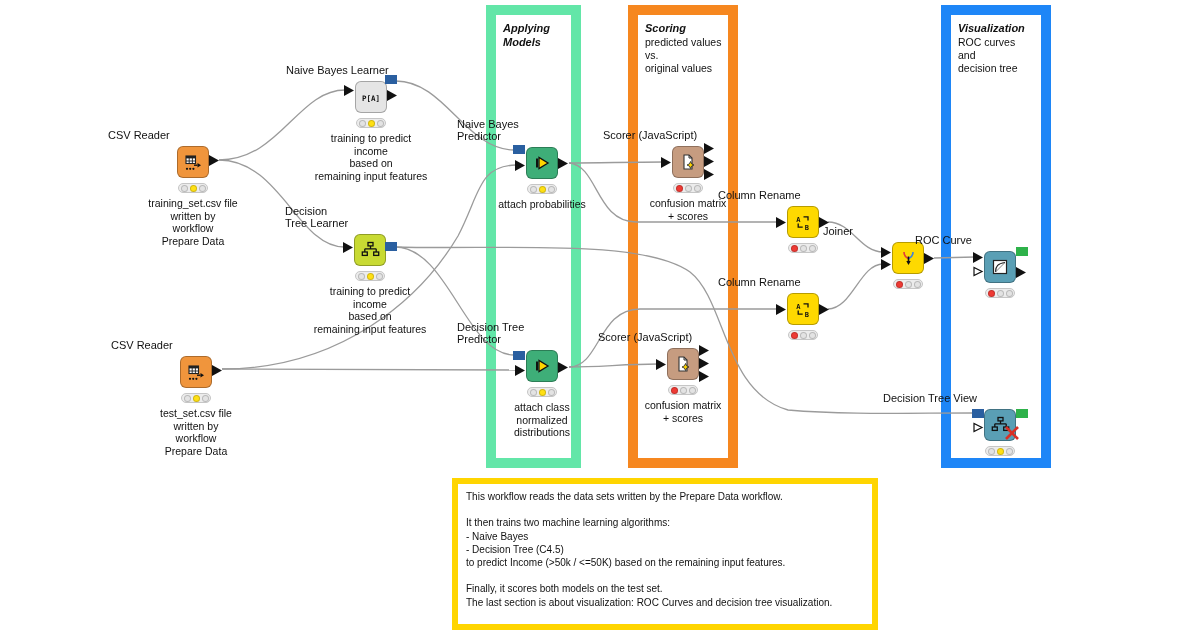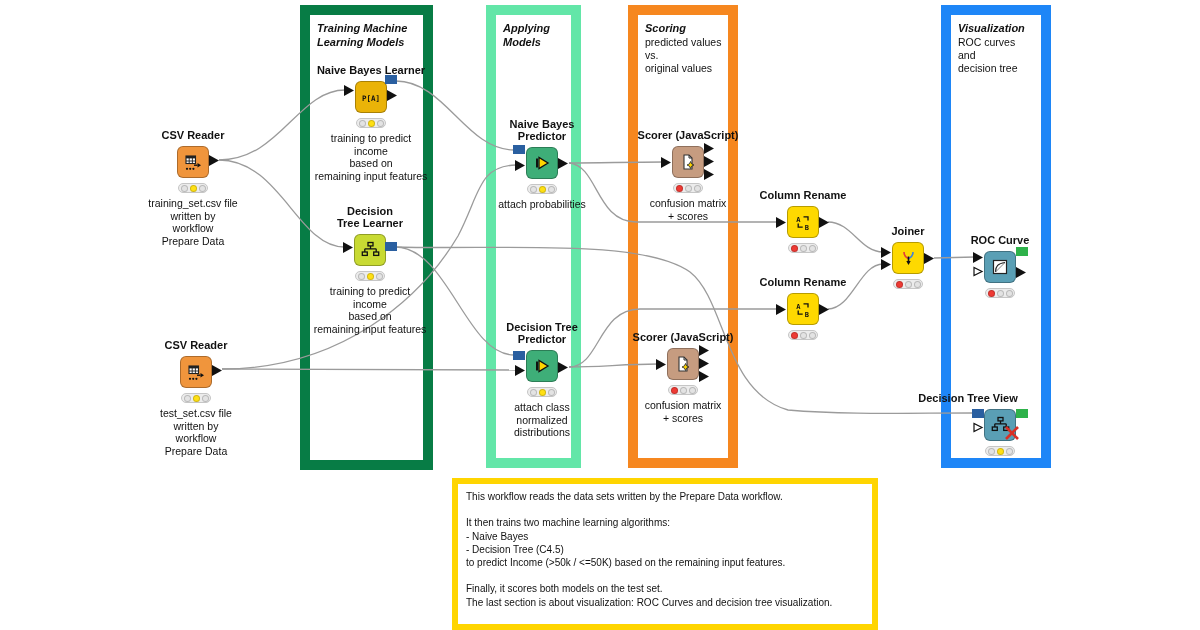--- a/index.html
+++ b/index.html
@@ -7,46 +7,39 @@
           font-family:"Liberation Sans",sans-serif;color:#111;}
   .group{position:absolute;box-sizing:border-box;border:10px solid #ccc;background:#fff;z-index:1;}
   .group-inner{padding:7px 6px 0 7px;}
   .group-title{font-size:11px;font-weight:700;font-style:italic;line-height:1.25;white-space:pre-line;}
   .group-sub{font-size:10.5px;line-height:1.25;white-space:pre-line;}
   #wires{position:absolute;left:0;top:0;z-index:2;}
   #wires path{fill:none;stroke:#9b9b9b;stroke-width:1.3;}
   .node{position:absolute;width:32px;height:32px;border-radius:6px;z-index:3;
         border:1px solid rgba(0,0,0,0.28);box-sizing:border-box;}
   .node-icon{position:absolute;left:5px;top:5px;width:20px;height:20px;display:block;}
-  .node-label{position:absolute;z-index:3;font-size:11px;font-weight:700;text-align:center;
+  .node-label{position:absolute;z-index:3;font-size:11px;font-weight:400;text-align:left;
               line-height:1.15;white-space:pre-line;transform:translateX(-50%);}
   .node-desc{position:absolute;z-index:3;font-size:10.5px;text-align:center;line-height:1.2;
              white-space:pre-line;transform:translateX(-50%);}
   .traffic{position:absolute;z-index:4;width:30px;height:10px;border-radius:5px;background:#ececec;
            border:1px solid #c6c6c6;display:flex;align-items:center;justify-content:center;gap:2px;box-sizing:border-box;}
   .bulb{width:7px;height:7px;border-radius:50%;box-sizing:border-box;border:1px solid rgba(0,0,0,0.18);}
   .port{position:absolute;z-index:4;display:block;line-height:0;}
   .error-x{position:absolute;z-index:5;line-height:0;}
   .annotation{position:absolute;box-sizing:border-box;border:6px solid #ffd500;background:#fff;z-index:1;}
   .annotation-inner{padding:6px 8px;}
   .annotation-title{font-size:10.5px;font-weight:700;font-style:italic;line-height:1.3;}
   .annotation-body{font-size:10px;line-height:1.32;white-space:pre-line;}
 </style>
 </head>
 <body>
 
 <div id="canvas">
 
-  <div class="group" style="left: 300px; top: 5px; width: 133px; height: 465px; border-color: rgb(7, 124, 69);">
-    <div class="group-inner">
-      <div class="group-title">Training Machine
-Learning Models</div>
-      <div class="group-sub"></div>
-    </div>
-  </div>
 
   <div class="group" style="left: 486px; top: 5px; width: 95px; height: 463px; border-color: rgb(99, 230, 168);">
     <div class="group-inner">
       <div class="group-title">Applying
 Models</div>
       <div class="group-sub"></div>
     </div>
   </div>
 
   <div class="group" style="left: 941px; top: 5px; width: 110px; height: 463px; border-color: rgb(30, 134, 247);">
@@ -143,21 +136,21 @@
       <span class="bulb" style="background: rgb(255, 224, 19);"></span>
       <span class="bulb" style="background: rgb(227, 227, 227);"></span>
     </div>
     <div class="node-desc" style="left: 196px; width: 160px; top: 407px;">test_set.csv  file
 written by
 workflow
 Prepare Data</div>
     <span class="port" style="left: 212px; top: 365px;"><svg width="11" height="11" viewBox="0 0 11 11">
         <polygon points="0,0 0,11 10,5.5" fill="#111"></polygon>
       </svg></span>
-    <div class="node" style="left: 355px; top: 81px; background: #eab308;">
+    <div class="node" style="left: 355px; top: 81px; background: #e5e5e5;">
       <span class="node-icon"><svg width="20" height="20" viewBox="0 0 20 20">
           <text x="10" y="13.5" text-anchor="middle" font-family="DejaVu Sans Mono, monospace" font-size="7.5" font-weight="bold" fill="#111">P[A]</text>
         </svg></span>
     </div>
     <div class="node-label" style="left: 371px; width: 170px; bottom: 553px;">Naive Bayes Learner</div>
     <div class="traffic" style="left: 356px; top: 118px;">
       <span class="bulb" style="background: rgb(227, 227, 227);"></span>
       <span class="bulb" style="background: rgb(255, 224, 19);"></span>
       <span class="bulb" style="background: rgb(227, 227, 227);"></span>
     </div>

